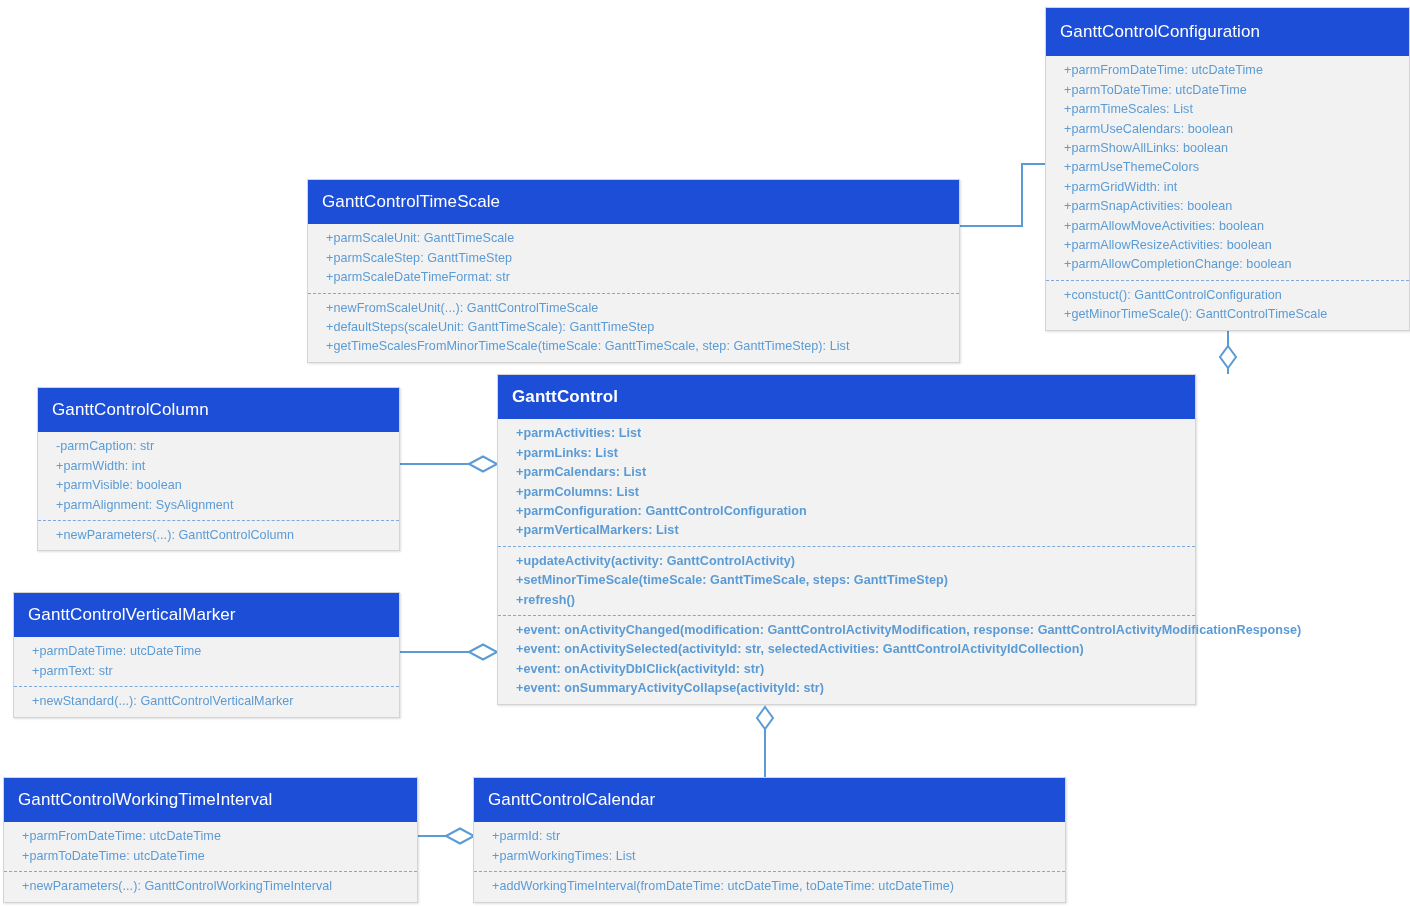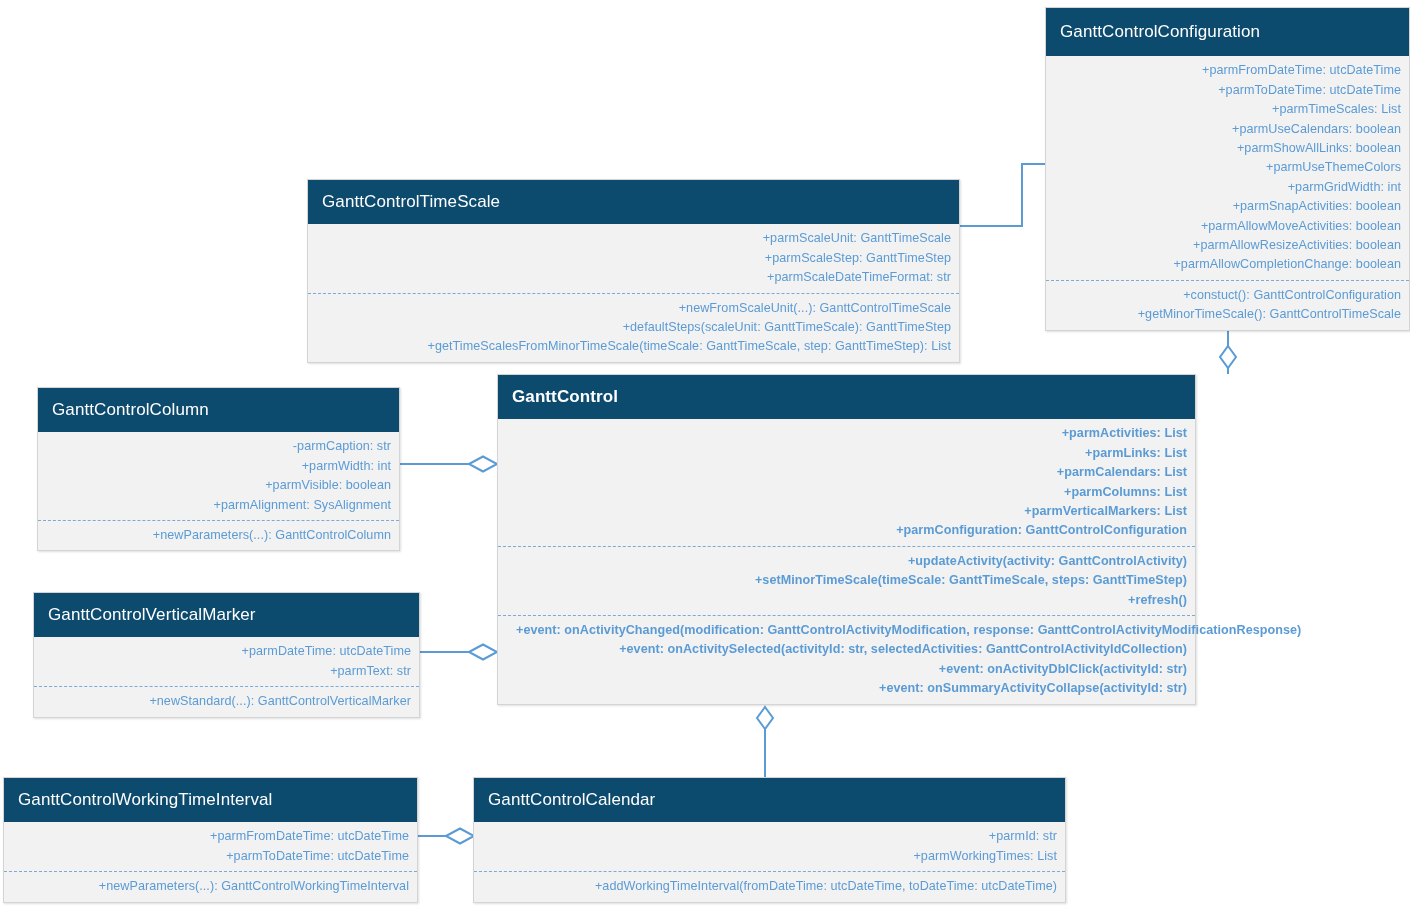--- a/index.html
+++ b/index.html
@@ -35,49 +35,48 @@
   
   .uml-class {
     position: absolute;
     z-index: 2;
     box-sizing: border-box;
     background: #f2f2f2;
     border: 1px solid #d4d4d4;
     box-shadow: 1px 1px 2px rgba(0,0,0,0.13);
   }
   .uml-header {
-    background: #0c4a6e;
+    background: #1d4ed8;
     color: #ffffff;
     font-size: 17px;
     line-height: 1.2;
     padding: 12px 0 12px 14px;
     white-space: nowrap;
     letter-spacing: 0.1px;
   }
   .uml-compartment {
     padding: 5px 8px 5px 18px;
-    text-align: right;
   }
   .uml-compartment + .uml-compartment {
     border-top: 1px dashed #7ba9d8;
   }
   .uml-member {
     color: #5b9bd5;
     font-size: 12.6px;
     line-height: 19.4px;
     white-space: nowrap;
     letter-spacing: 0.05px;
   }
 
   
   #class-configuration      { left: 1045px; top: 7px;   width: 365px; }
   #class-timescale          { left: 307px;  top: 137px; width: 653px; margin-top: 42px; }
   #class-column             { left: 37px;   top: 387px; width: 363px; }
   #class-ganttcontrol       { left: 497px;  top: 374px; width: 699px; font-weight: bold; }
-  #class-verticalmarker     { left: 13px;   top: 592px; width: 387px; margin-left: 20px; }
+  #class-verticalmarker     { left: 13px;   top: 592px; width: 387px; }
   #class-workingtimeinterval{ left: 3px;    top: 777px; width: 415px; }
   #class-calendar           { left: 473px;  top: 777px; width: 593px; }
 
   #class-configuration .uml-header { padding-bottom: 14px; padding-top: 14px; }
 </style>
 </head>
 <body>
 
 <div id="diagram-canvas">
 
@@ -162,22 +161,22 @@
     </div>
   </div>
 
   <div class="uml-class" id="class-ganttcontrol">
     <div class="uml-header">GanttControl</div>
     <div class="uml-compartment">
       <div class="uml-member">+parmActivities: List</div>
       <div class="uml-member">+parmLinks: List</div>
       <div class="uml-member">+parmCalendars: List</div>
       <div class="uml-member">+parmColumns: List</div>
+      <div class="uml-member">+parmConfiguration: GanttControlConfiguration</div>
       <div class="uml-member">+parmVerticalMarkers: List</div>
-      <div class="uml-member">+parmConfiguration: GanttControlConfiguration</div>
     </div>
     <div class="uml-compartment">
       <div class="uml-member">+updateActivity(activity: GanttControlActivity)</div>
       <div class="uml-member">+setMinorTimeScale(timeScale: GanttTimeScale, steps: GanttTimeStep)</div>
       <div class="uml-member">+refresh()</div>
     </div>
     <div class="uml-compartment">
       <div class="uml-member">+event: onActivityChanged(modification: GanttControlActivityModification, response: GanttControlActivityModificationResponse)</div>
       <div class="uml-member">+event: onActivitySelected(activityId: str, selectedActivities: GanttControlActivityIdCollection)</div>
       <div class="uml-member">+event: onActivityDblClick(activityId: str)</div>

